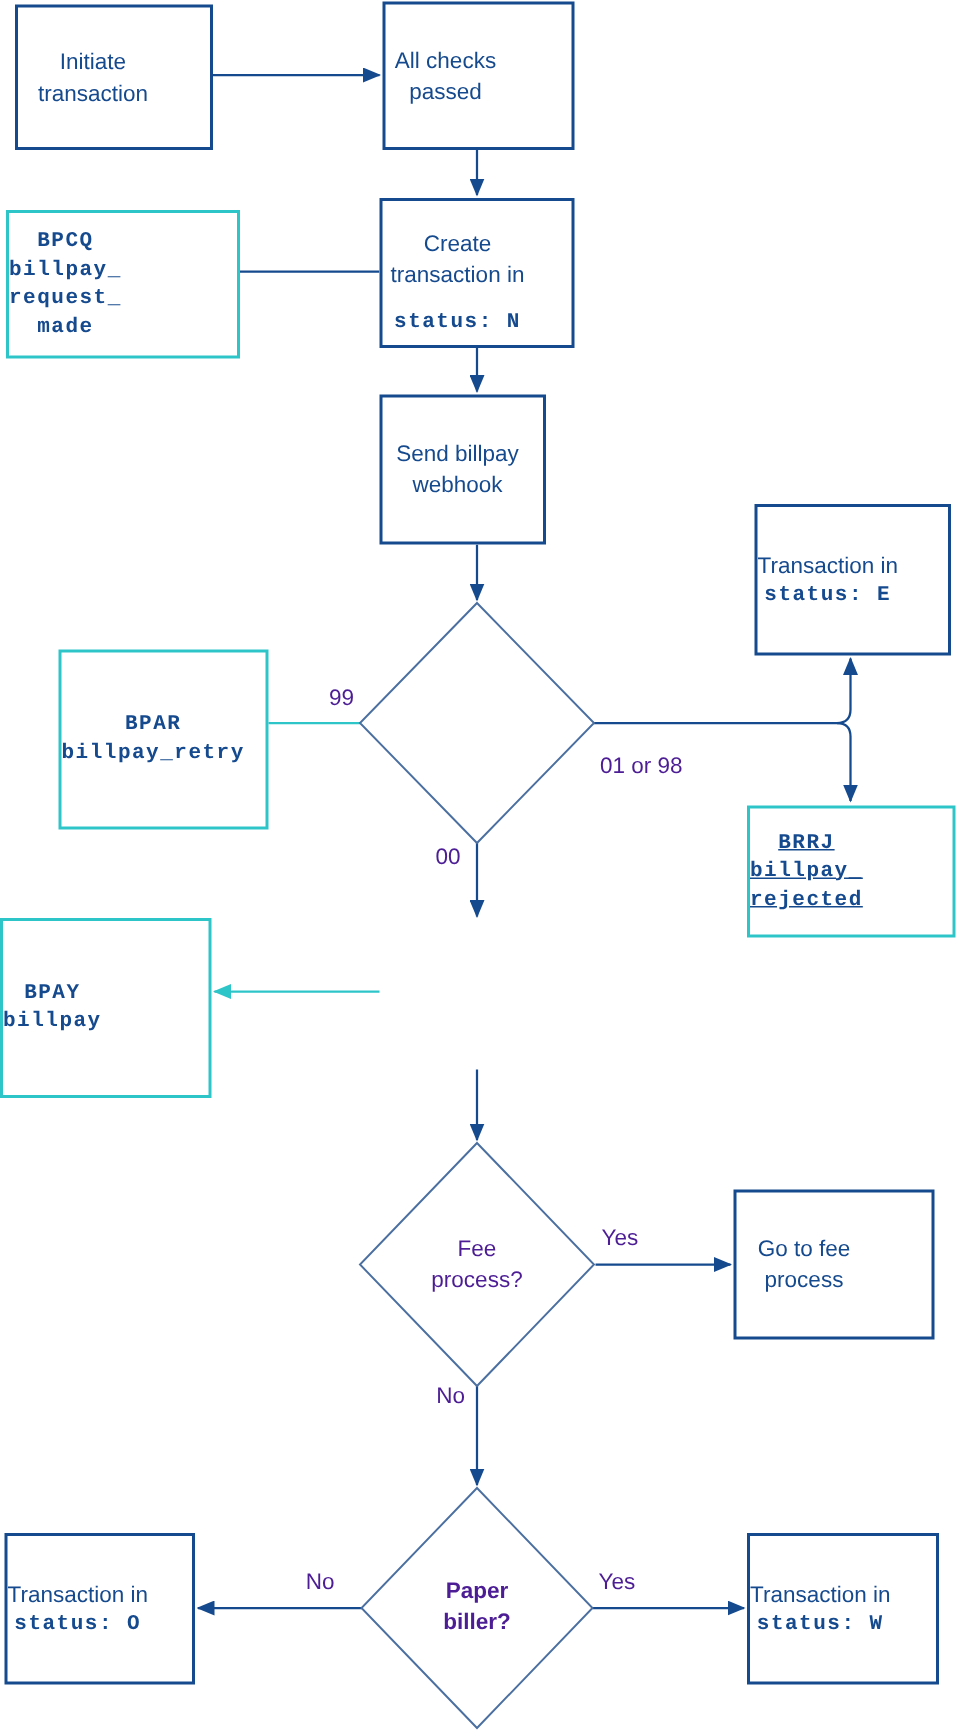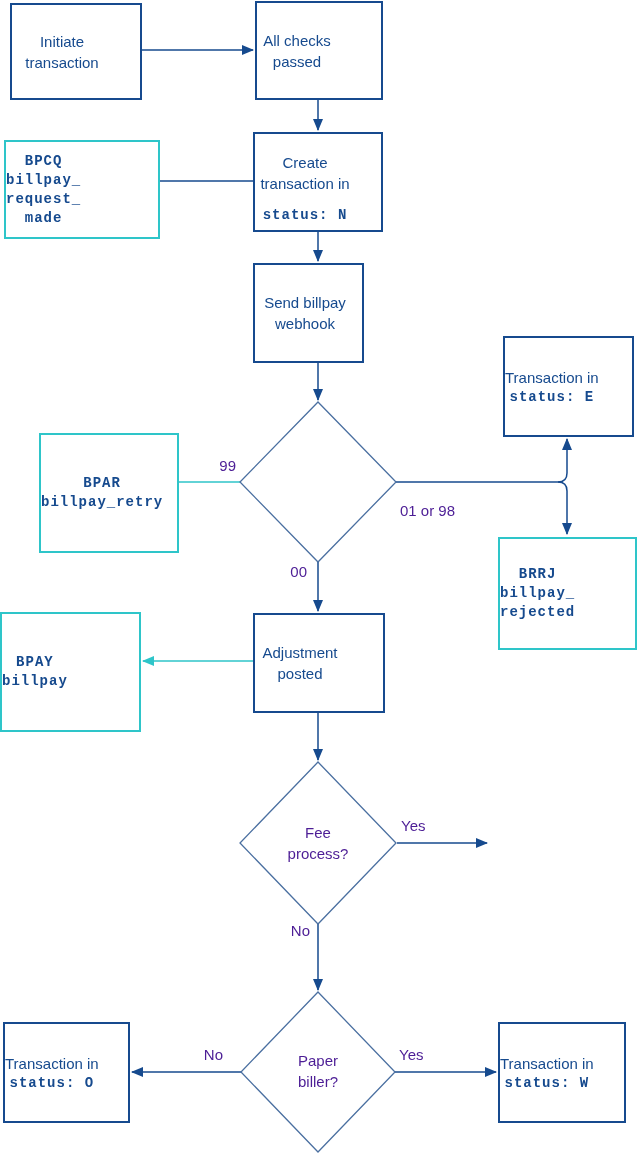--- a/index.html
+++ b/index.html
@@ -128,56 +128,56 @@
     </div>
   </div>
 
   <div class="box" style="left:503px; top:336px; width:131px; height:101px;">
     <div>
       <div class="sans">Transaction in</div>
       <div class="mono">status: E</div>
     </div>
   </div>
 
-  <div class="box teal" style="left:498px; top:537px; width:139px; height:113px;">
+  <div class="box teal" style="left:498px; top:537px; width:139px; height:88px;text-decoration:underline;">
     <div>
       <div class="mono">BRRJ</div>
       <div class="mono pre">billpay_
 rejected</div>
     </div>
   </div>
 
-  <div class="box" style="left:253px; top:613px; width:132px; height:100px;">
-    <div class="sans" style="max-width:90px;">Adjustment posted</div>
-  </div>
 
   <div class="box teal" style="left:0px; top:612px; width:141px; height:120px;">
     <div>
       <div class="mono">BPAY</div>
       <div class="mono pre">billpay</div>
     </div>
   </div>
 
+  <div class="box" style="left:489px; top:793px; width:134px; height:100px;">
+    <div class="sans" style="max-width:90px;">Go to fee process</div>
+  </div>
 
   <div class="box" style="left:3px; top:1022px; width:127px; height:101px;">
     <div>
       <div class="sans">Transaction in</div>
       <div class="mono">status: O</div>
     </div>
   </div>
 
   <div class="box" style="left:498px; top:1022px; width:128px; height:101px;">
     <div>
       <div class="sans">Transaction in</div>
       <div class="mono">status: W</div>
     </div>
   </div>
 
   <div class="diamond-label" style="left:278px; top:822px; width:80px;">Fee process?</div>
-  <div class="diamond-label" style="left:278px; top:1050px; width:80px;">Paper biller?</div>
+  <div class="diamond-label" style="left:278px; top:1050px; width:80px;font-weight:bold;">Paper biller?</div>
 
   <div class="edge-label ralign" style="left:200px; top:458px; width:36px;">99</div>
   <div class="edge-label" style="left:400px; top:457px;margin-top:46px;">01 or 98</div>
   <div class="edge-label ralign" style="left:270px; top:564px; width:37px;">00</div>
   <div class="edge-label" style="left:401px; top:818px;">Yes</div>
   <div class="edge-label ralign" style="left:274px; top:923px; width:36px;">No</div>
   <div class="edge-label ralign" style="left:187px; top:1047px; width:36px;">No</div>
   <div class="edge-label" style="left:399px; top:1047px;">Yes</div>
 
 </div>

